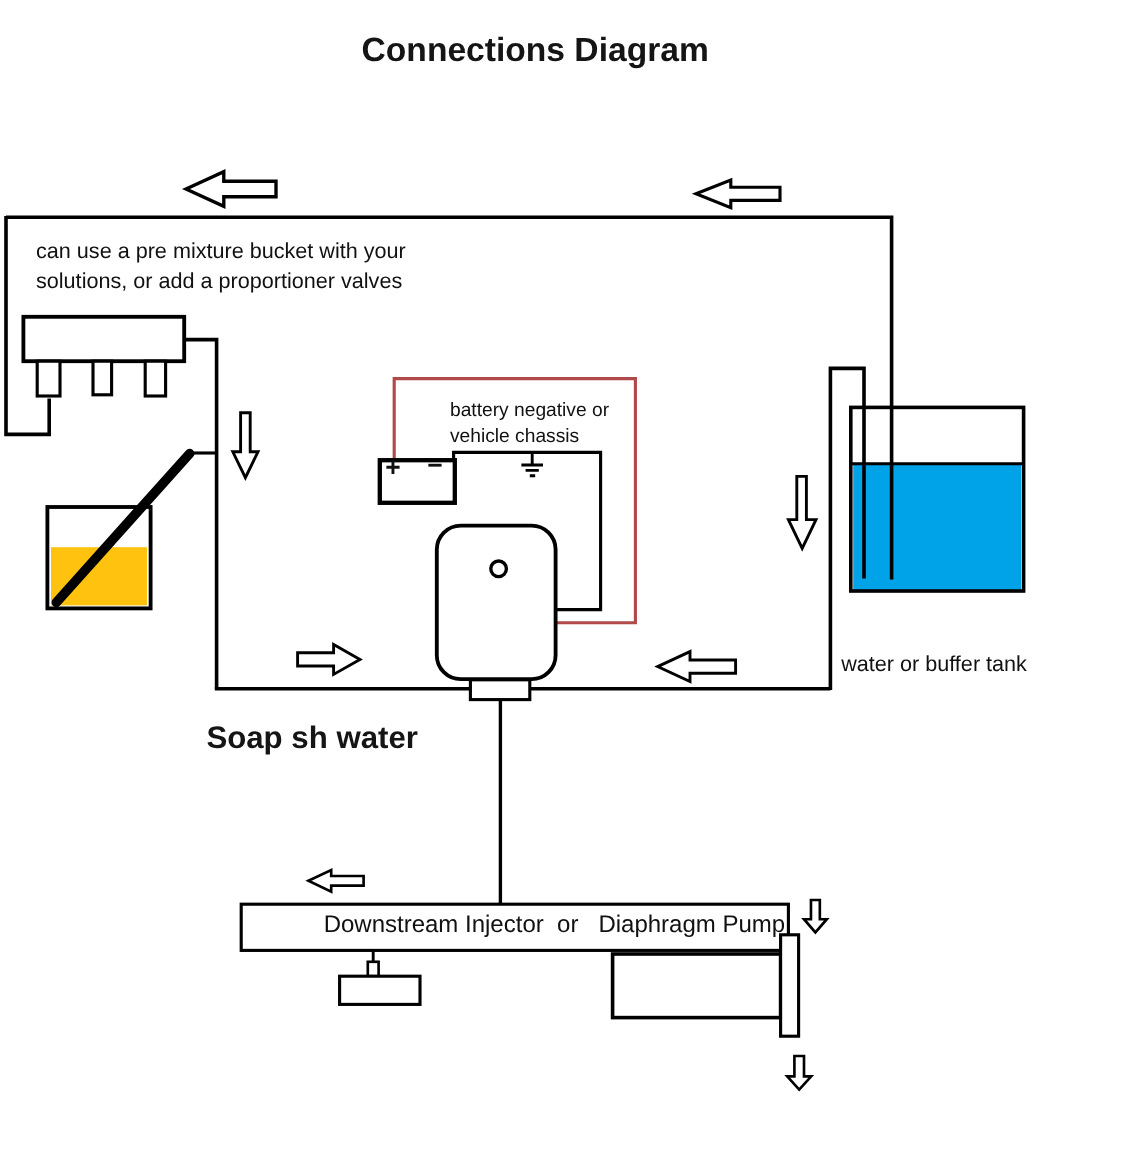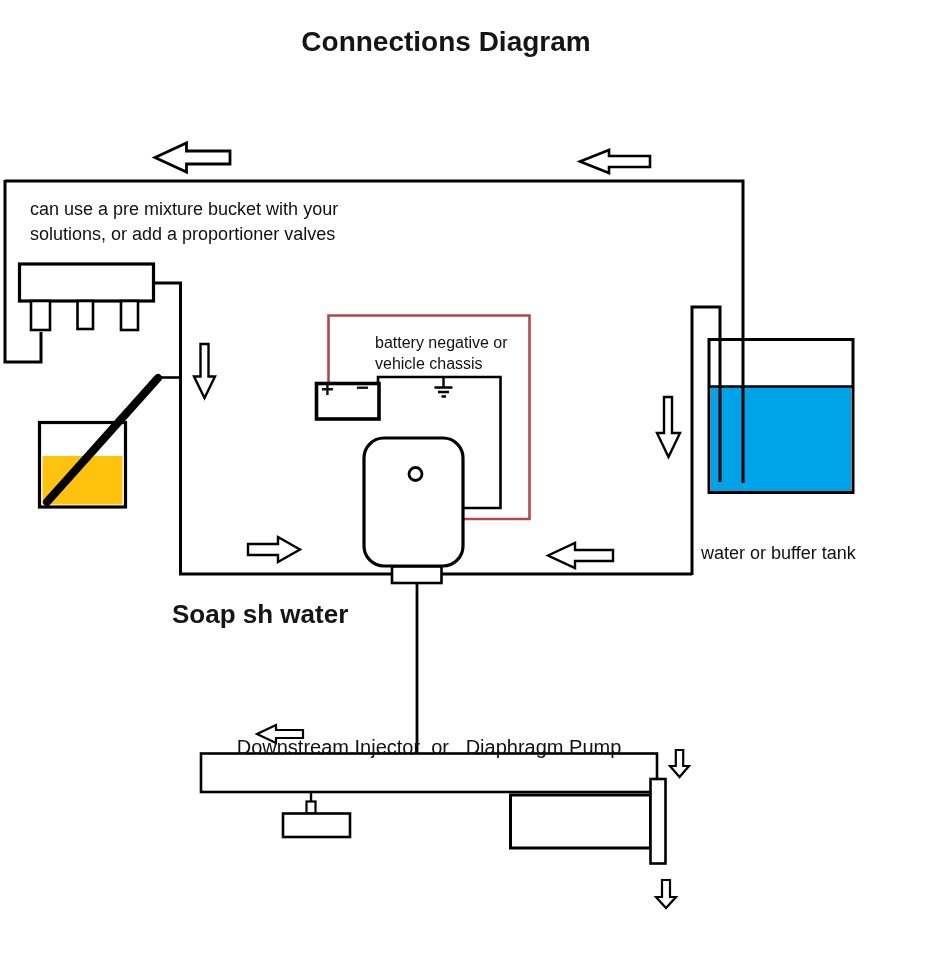--- a/index.html
+++ b/index.html
@@ -7,22 +7,22 @@
     position:relative;width:938px;height:960px;background:#ffffff;overflow:hidden;
     font-family:"Liberation Sans","DejaVu Sans",sans-serif;color:#111;
   }
   .canvas svg{position:absolute;left:0;top:0;}
   .lbl{position:absolute;white-space:pre-line;}
   .title{left:446px;top:26px;transform:translateX(-50%);font-size:28px;font-weight:bold;white-space:nowrap;color:#151515;}
   .premix{left:30px;top:197px;font-size:18px;line-height:25px;}
   .battnote{left:375px;top:332px;font-size:16px;line-height:21px;}
   .waterlbl{left:701px;top:508px;font-size:18px;white-space:nowrap;margin-top:35px;}
   .soaplbl{left:172px;top:599px;font-size:26px;font-weight:bold;white-space:nowrap;color:#151515;}
-  .boxlbl{left:201px;top:728px;width:456px;height:39px;display:flex;align-items:center;justify-content:center;
-          font-size:20px;white-space:pre;}
+  .boxlbl{left:201px;top:752px;width:456px;height:39px;display:flex;align-items:center;justify-content:center;
+          font-size:20px;white-space:pre;padding-left:33px;}
   .battplus{left:321px;top:379px;font-size:22px;font-weight:bold;line-height:22px;}
   .battminus{left:356px;top:377px;font-size:22px;font-weight:bold;line-height:22px;}
 </style>
 </head>
 <body>
 
 <div class="canvas">
 
   <svg width="938" height="960" viewBox="0 0 938 960">
 

